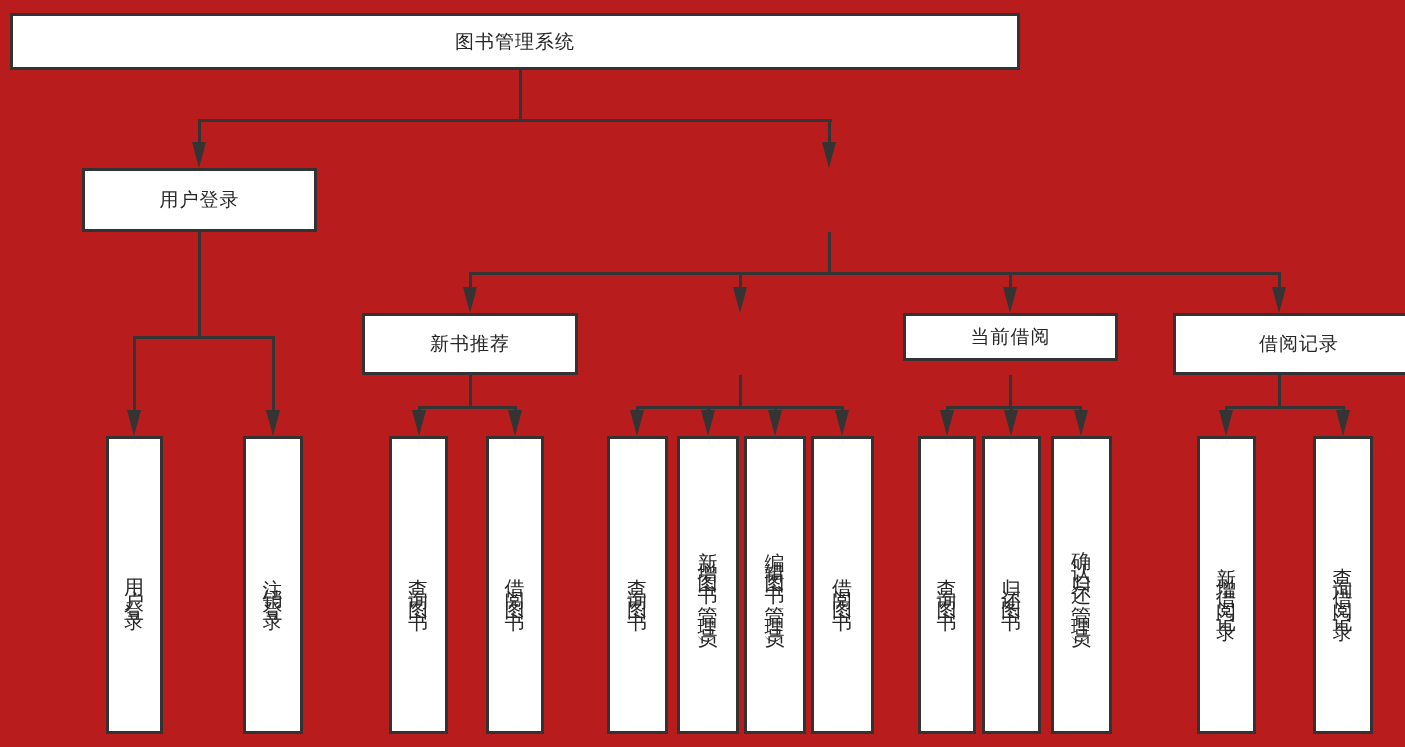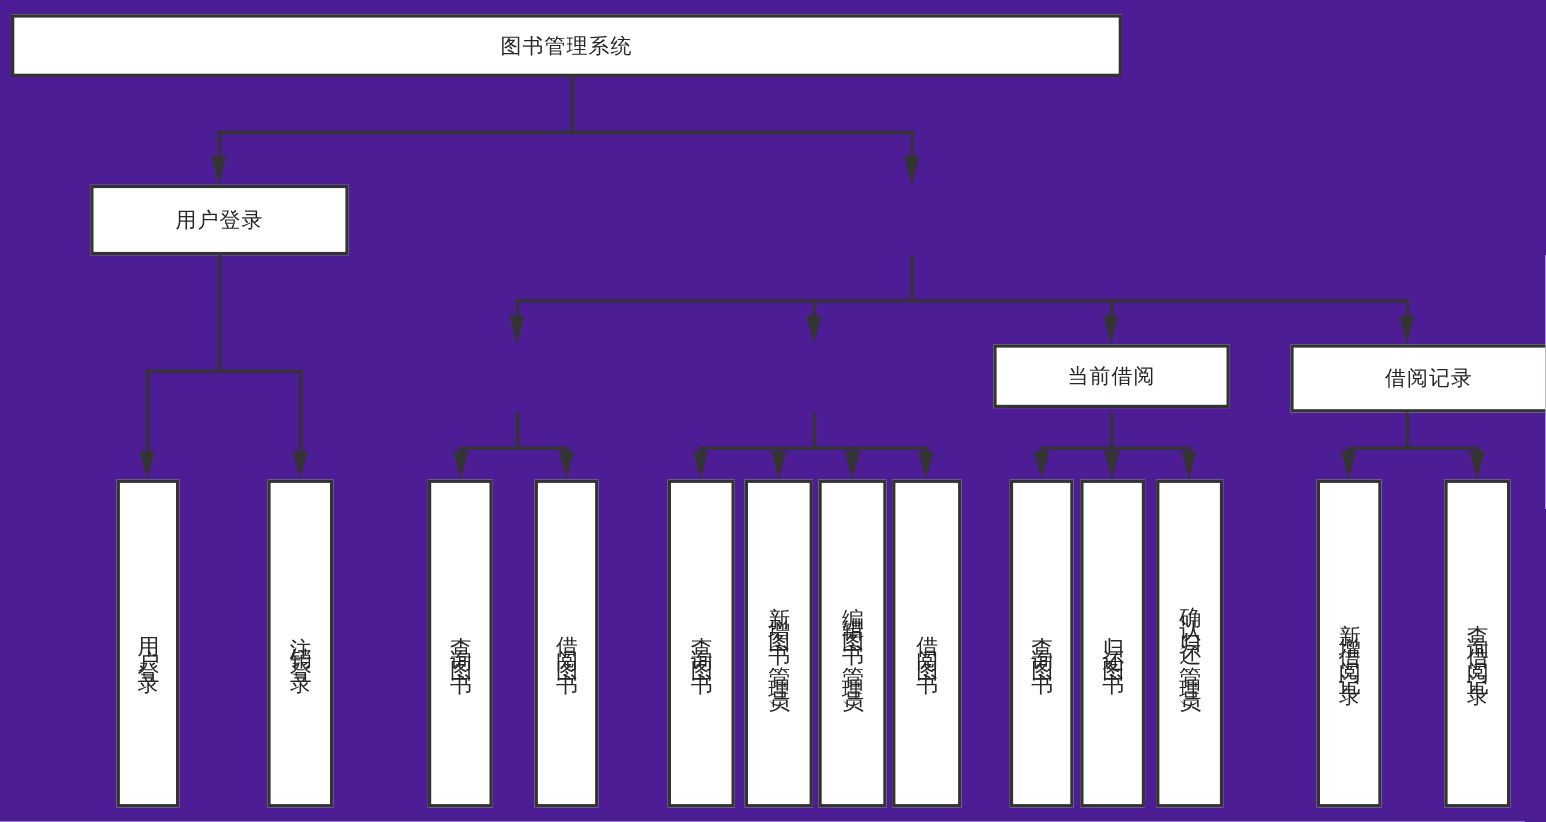--- a/index.html
+++ b/index.html
@@ -5,21 +5,21 @@
   html, body {
     margin: 0;
     padding: 0;
     background: #ffffff;
     font-family: "Liberation Sans", sans-serif;
   }
   #diagram {
     position: relative;
     width: 1405px;
     height: 747px;
-    background: #4c1d95;
+    background: #b91c1c;
     overflow: hidden;
     color: #262626;
   }
   .box {
     position: absolute;
     box-sizing: border-box;
     border: 3px solid #333333;
     background: #ffffff;
     display: flex;
     align-items: center;
@@ -78,21 +78,22 @@
 </style>
 </head>
 <body>
 
 <div id="diagram">
 
   <div class="box" style="left:10px;top:13px;width:1010px;height:57px">图书管理系统</div>
 
   <div class="box" style="left:82px;top:168px;width:235px;height:64px">用户登录</div>
 
-  <div class="box" style="left:903px;top:313px;width:215px;height:58px">当前借阅</div>
+  <div class="box" style="left:362px;top:313px;width:216px;height:62px">新书推荐</div>
+  <div class="box" style="left:903px;top:313px;width:215px;height:48px">当前借阅</div>
   <div class="box" style="left:1173px;top:313px;width:252px;height:62px">借阅记录</div>
 
   <div class="vbox" style="left:106px;width:57px">
     <span class="vtext">用户登录</span>
   </div>
   <div class="vbox" style="left:243px;width:60px">
     <span class="vtext">注销登录</span>
   </div>
 
   <div class="vbox" style="left:389px;width:59px">

